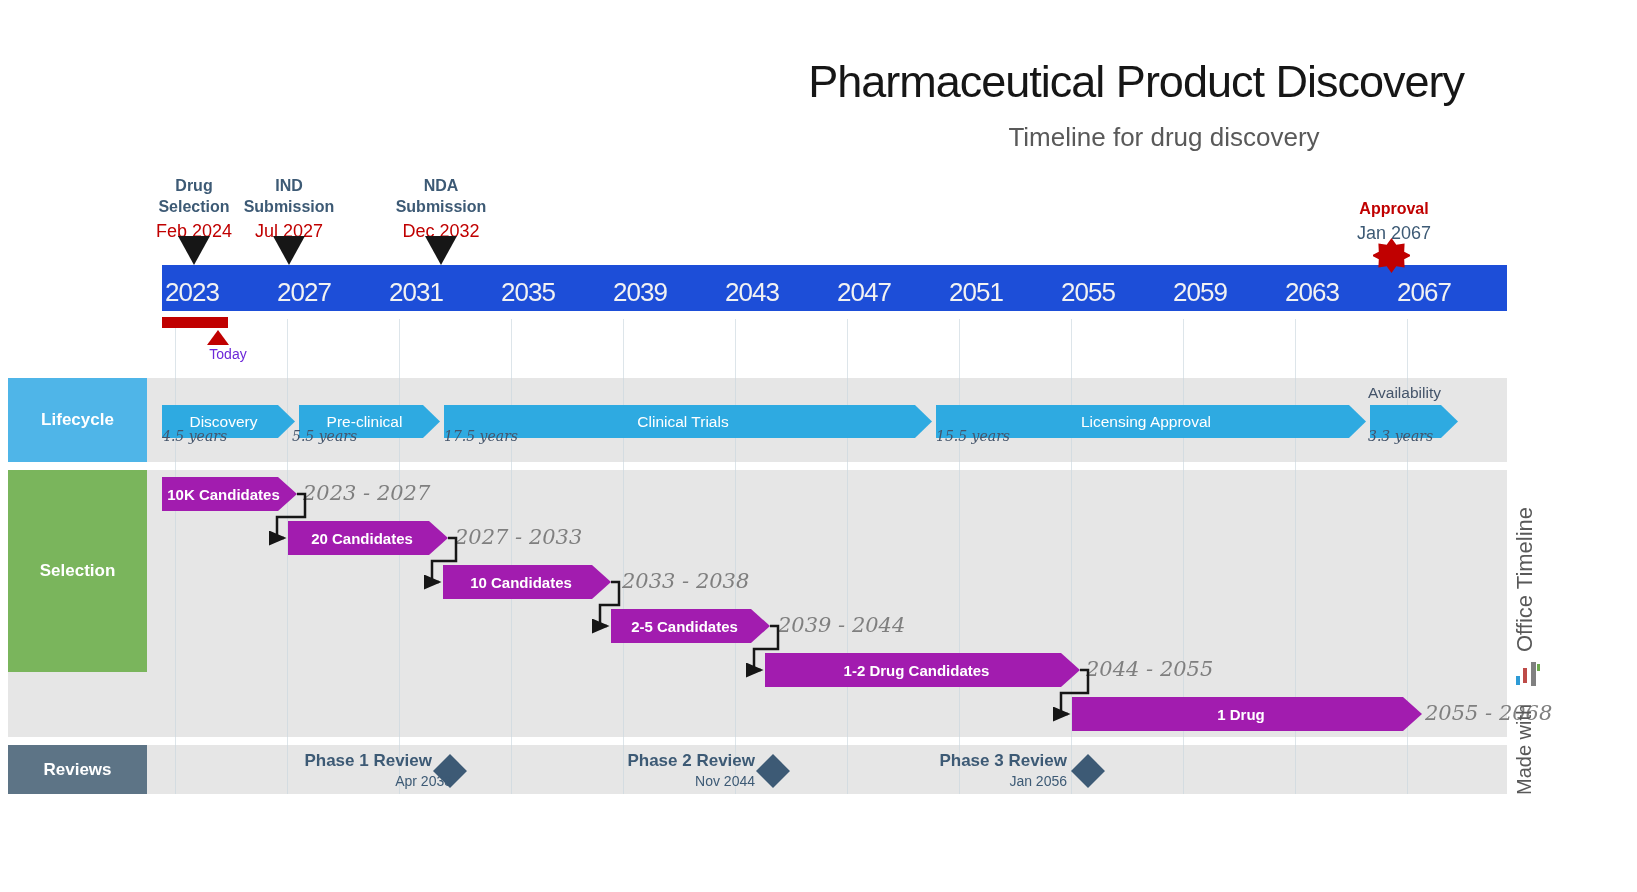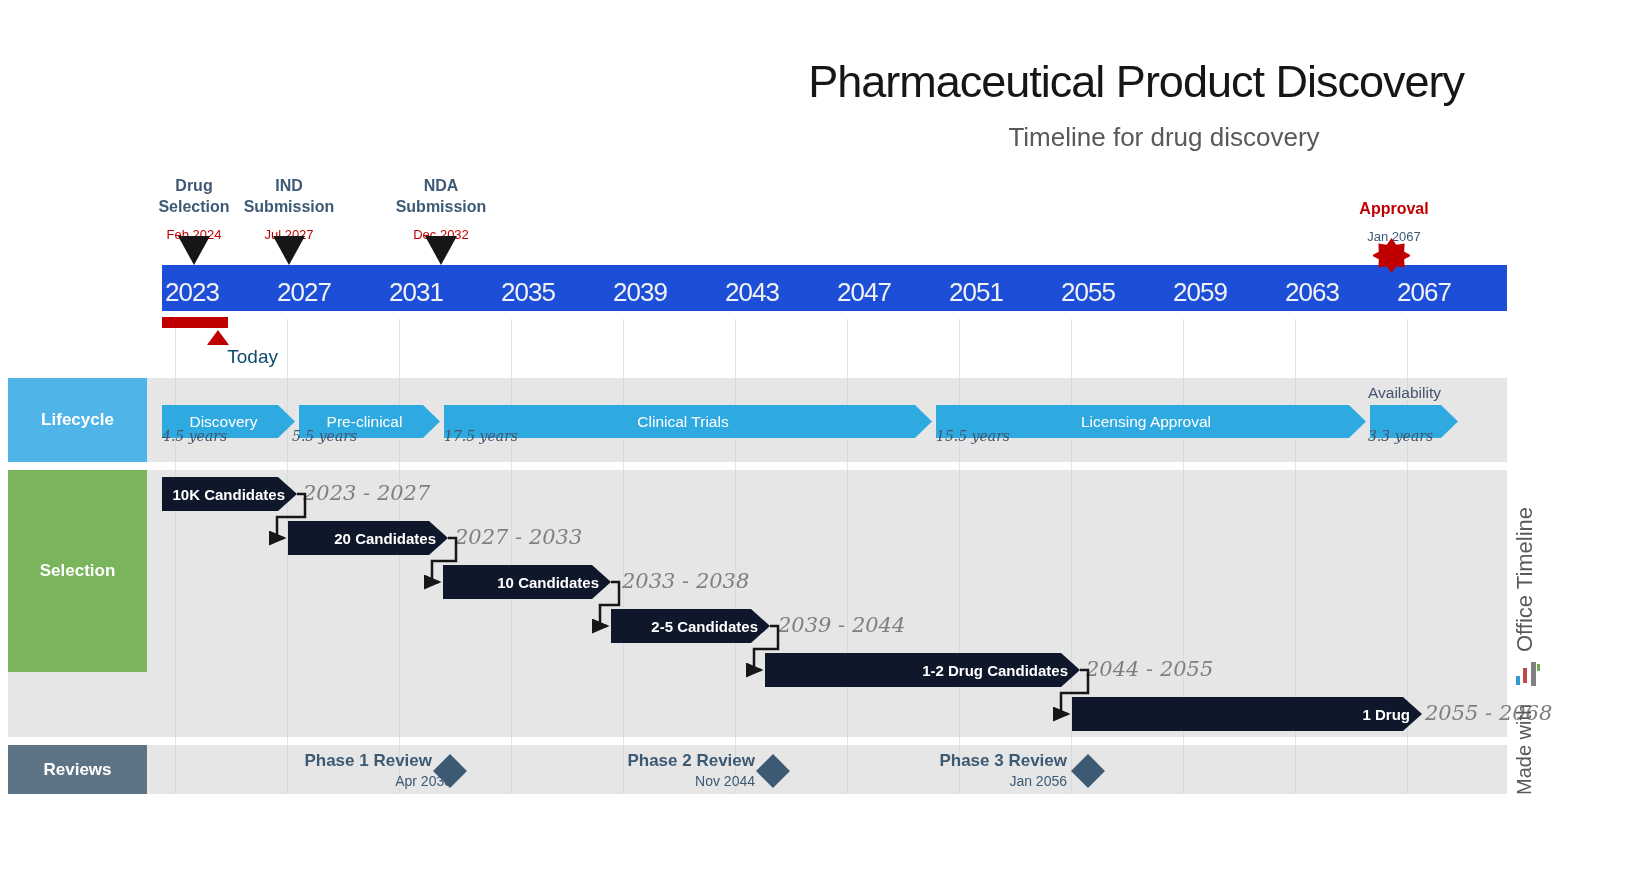--- a/index.html
+++ b/index.html
@@ -17,49 +17,49 @@
     position:absolute; top:122px; right:173px; width:600px;
     font-size:26px; color:#595959; text-align:center;
   }
   
   .band { position:absolute; left:162px; top:265px; width:1345px; height:46px; background:#1d4ed8; z-index:3; }
   .year { position:absolute; top:12px; width:60px; text-align:center; color:#F2F2F2; font-size:26px; letter-spacing:-1px; }
   .gridline { position:absolute; top:319px; height:475px; width:1px; background:#cbd7df; opacity:.65; z-index:1; }
   
   .milestone { position:absolute; width:110px; text-align:center; z-index:4; }
   .ms-title { font-size:16px; font-weight:bold; color:#3D5A75; line-height:21px; }
-  .ms-date  { font-size:13px; color:#C00000; margin-top:10px; }
+  .ms-date  { font-size:18px; color:#C00000; margin-top:4px; }
   .ms--approval .ms-title { color:#C00000; }
   .ms--approval .ms-date  { color:#3D5A75; }
   .tri-down { position:absolute; width:0; height:0; top:236px;
     border-left:16px solid transparent; border-right:16px solid transparent;
     border-top:29px solid #161616; z-index:4; }
   
   .today-bar { position:absolute; left:162px; top:317px; width:66px; height:11px; background:#C00000; z-index:4; }
   .today-tri { position:absolute; left:207px; top:330px; width:0; height:0;
     border-left:11px solid transparent; border-right:11px solid transparent;
     border-bottom:15px solid #C00000; z-index:4; }
-  .today-label { position:absolute; left:178px; top:346px; width:100px; text-align:right;
-    font-size:19px; color:#0c4a6e; z-index:4; }
+  .today-label { position:absolute; left:178px; top:346px; width:100px; text-align:center;
+    font-size:14px; color:#6d28d9; z-index:4; }
   
   .rowbg { position:absolute; left:8px; width:1499px; background:#E6E6E6; z-index:0; }
   .rowhead { position:absolute; left:8px; width:139px; display:flex; align-items:center; justify-content:center;
     color:#fff; font-weight:bold; font-size:17px; z-index:2; }
   
   .phase-arrow { position:absolute; top:405px; height:33px; background:#2EAAE1; z-index:3;
     clip-path:polygon(0 0, calc(100% - 17px) 0, 100% 50%, calc(100% - 17px) 100%, 0 100%);
     display:flex; align-items:center; justify-content:center; }
   .phase-arrow span { color:#fff; font-size:15.5px; padding-right:10px; }
   .phase-duration { position:absolute; top:428px; font-family:"DejaVu Serif", serif; font-style:italic;
     font-size:14px; color:#44546A; z-index:3; }
   .avail-label { position:absolute; left:1368px; top:384px; font-size:15.5px; color:#44546A; z-index:3; }
   
-  .task-bar { position:absolute; height:34px; background:#0f172a; z-index:3;
+  .task-bar { position:absolute; height:34px; background:#a21caf; z-index:3;
     clip-path:polygon(0 0, calc(100% - 19px) 0, 100% 50%, calc(100% - 19px) 100%, 0 100%);
-    display:flex; align-items:center; justify-content:flex-end; }
+    display:flex; align-items:center; justify-content:center; }
   .task-bar span { color:#fff; font-size:15px; font-weight:bold; padding-right:12px; }
   .task-range { position:absolute; font-family:"DejaVu Serif", serif; font-style:italic;
     font-size:21px; color:#7F7F7F; z-index:3; white-space:nowrap; }
   .connectors { position:absolute; left:0; top:0; width:1637px; height:892px; z-index:3; pointer-events:none; }
   
   .review-label { position:absolute; top:751px; font-size:17px; font-weight:bold; color:#3D5A75;
     text-align:right; z-index:3; }
   .review-date { position:absolute; top:773px; font-size:14px; color:#3D5A75; text-align:right; z-index:3; }
   .diamond { position:absolute; width:24px; height:24px; background:#3D5A75; transform:rotate(45deg); z-index:3; }
   

